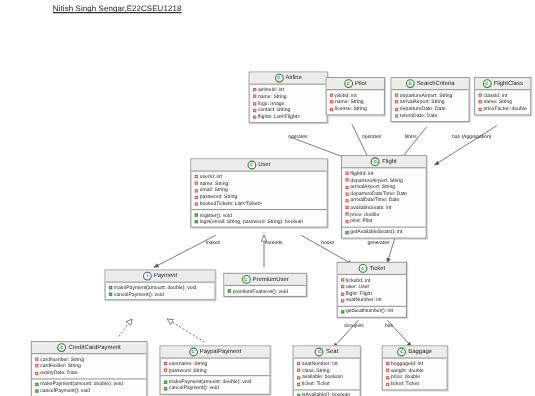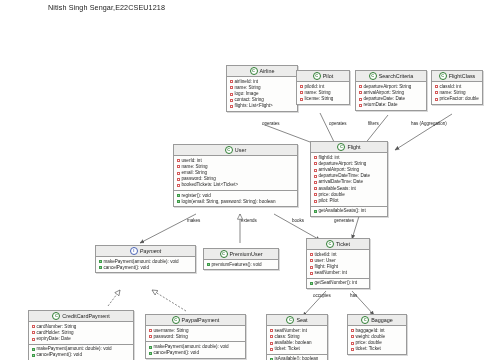--- a/index.html
+++ b/index.html
@@ -29,20 +29,21 @@
     pointer-events: none;
   }
   .diagram-title {
     position: absolute;
     left: 48px;
     top: 3px;
     font-size: 7.2px;
     letter-spacing: 0.1px;
     color: #1a1a1a;
     white-space: nowrap;
+    text-decoration: underline;
   }
   .uml-class {
     position: absolute;
     box-sizing: border-box;
     background: #fdfdfc;
     border: 1px solid #9a9a9a;
     box-shadow: 1px 1px 0 rgba(120,120,120,0.28);
     font-size: 4.6px;
   }
   .uml-header {

